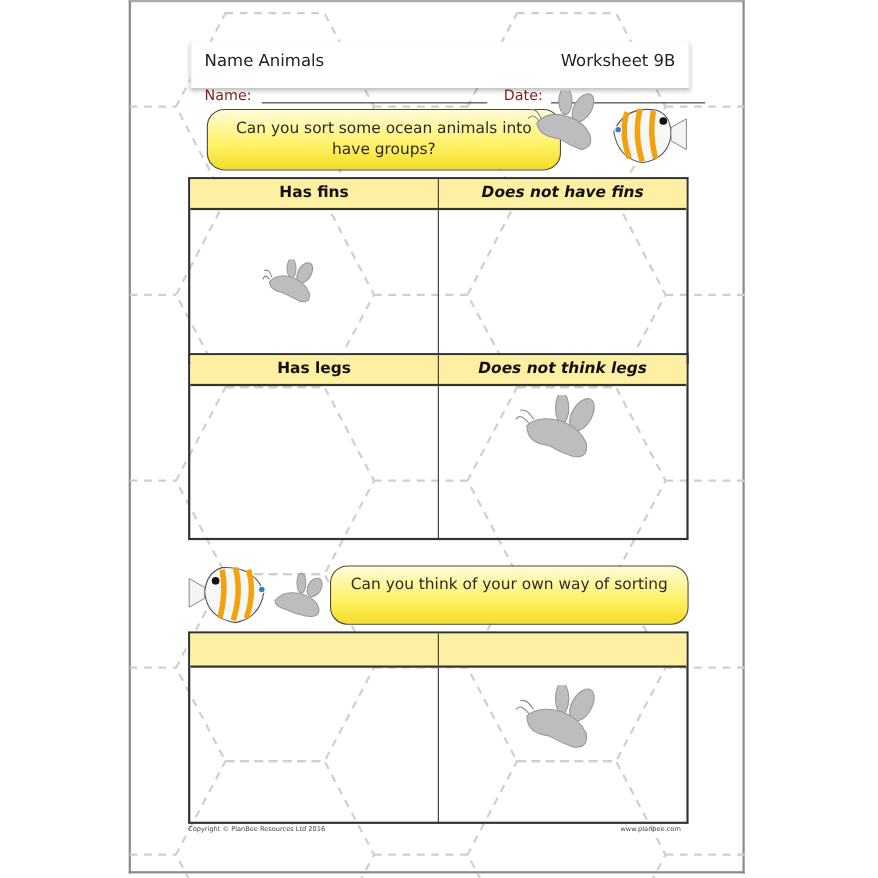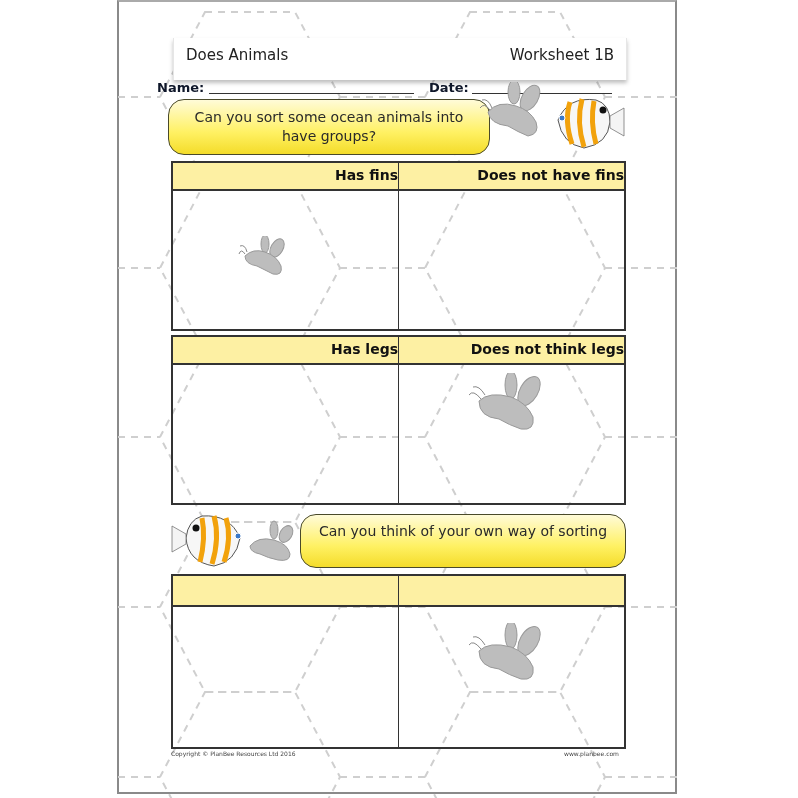--- a/index.html
+++ b/index.html
@@ -2,37 +2,37 @@
 <html><head>
 <meta charset="utf-8">
 <style>
   html,body{margin:0;padding:0;background:#fff;}
   body{width:798px;height:798px;position:relative;overflow:hidden;font-family:"DejaVu Sans",sans-serif;}
   .page{position:absolute;left:117px;top:0;width:560px;height:794px;border:2px solid #8a8a8a;border-top-color:#aaa;background:#fff;box-sizing:border-box;}
   .hexbg{position:absolute;left:0;top:0;width:798px;height:798px;pointer-events:none;}
   .title-bar{position:absolute;left:173px;top:38px;width:452px;height:42px;background:#fff;box-shadow:0 3px 4px rgba(0,0,0,0.25);border-left:1px solid #e6e6e6;border-right:1px solid #e6e6e6;}
   .title-left{position:absolute;left:12px;top:8px;font-size:15px;color:#222;}
   .title-right{position:absolute;right:12px;top:8px;font-size:15px;color:#222;}
-  .name-row{position:absolute;left:157px;top:78px;width:456px;height:18px;font-size:13px;font-weight:bold;color:#0f172a;}
+  .name-row{position:absolute;left:186px;top:78px;width:456px;height:18px;font-size:13px;font-weight:normal;color:#7f1d1d;}
   .name-label{position:absolute;left:0;top:2px;}
   .name-line{position:absolute;left:52px;top:15px;width:205px;border-bottom:1.5px solid #333;}
   .date-label{position:absolute;left:272px;top:2px;}
   .date-line{position:absolute;left:315px;top:15px;width:140px;border-bottom:1.5px solid #333;}
   .bubble{position:absolute;border:1.5px solid #4a4a2a;border-radius:16px;background:linear-gradient(#fffbd8,#fff163 60%,#f4dc2a);box-sizing:border-box;text-align:center;color:#2a2a2a;font-size:14px;line-height:19px;}
-  .bubble1{left:168px;top:99px;width:322px;height:56px;padding-top:8px;}
+  .bubble1{left:188px;top:99px;width:322px;height:56px;padding-top:8px;}
   .bubble2{left:300px;top:514px;width:326px;height:54px;padding-top:7px;}
   .sort-table{position:absolute;left:171px;width:455px;border:2px solid #333;box-sizing:border-box;background:transparent;}
   .sort-table .hdr{display:flex;height:26px;background:#fdf0a3;border-bottom:2px solid #333;}
-  .sort-table .hdr div{flex:1;text-align:right;font-weight:bold;font-size:14px;line-height:25px;color:#111;}
-  .sort-table .hdr div+div{border-left:1.5px solid #333;}
+  .sort-table .hdr div{flex:1;text-align:center;font-weight:bold;font-size:14px;line-height:25px;color:#111;}
+  .sort-table .hdr div+div{border-left:1.5px solid #333;font-style:italic;}
   .sort-table .body{display:flex;}
   .sort-table .body div{flex:1;position:relative;}
   .sort-table .body div+div{border-left:1.5px solid #333;}
   .t1{top:161px;height:170px;}
-  .t2{top:335px;height:170px;}
+  .t2{top:321px;height:170px;}
   .t3{top:574px;height:175px;}
   .t3 .hdr{height:29px;}
   .footer-left{position:absolute;left:171px;top:750px;font-size:6px;color:#444;}
   .footer-right{position:absolute;left:564px;top:750px;font-size:6px;color:#444;}
   .creature{position:absolute;}
   .fish{position:absolute;}
 </style>
 </head>
 <body>
 
@@ -64,22 +64,22 @@
     <line x1="118" y1="607" x2="160" y2="607"></line>
       <line x1="340" y1="607" x2="425" y2="607"></line>
       <line x1="605" y1="607" x2="678" y2="607"></line>
     <line x1="118" y1="777" x2="160" y2="777"></line>
       <line x1="340" y1="777" x2="425" y2="777"></line>
       <line x1="605" y1="777" x2="678" y2="777"></line>
   </g>
 </svg>
 
 <div class="title-bar">
-  <span class="title-left">Does Animals</span>
-  <span class="title-right">Worksheet 1B</span>
+  <span class="title-left">Name Animals</span>
+  <span class="title-right">Worksheet 9B</span>
 </div>
 
 <div class="name-row">
   <span class="name-label">Name:</span>
   <span class="name-line"></span>
   <span class="date-label">Date:</span>
   <span class="date-line"></span>
 </div>
 
 <div class="bubble bubble1">

